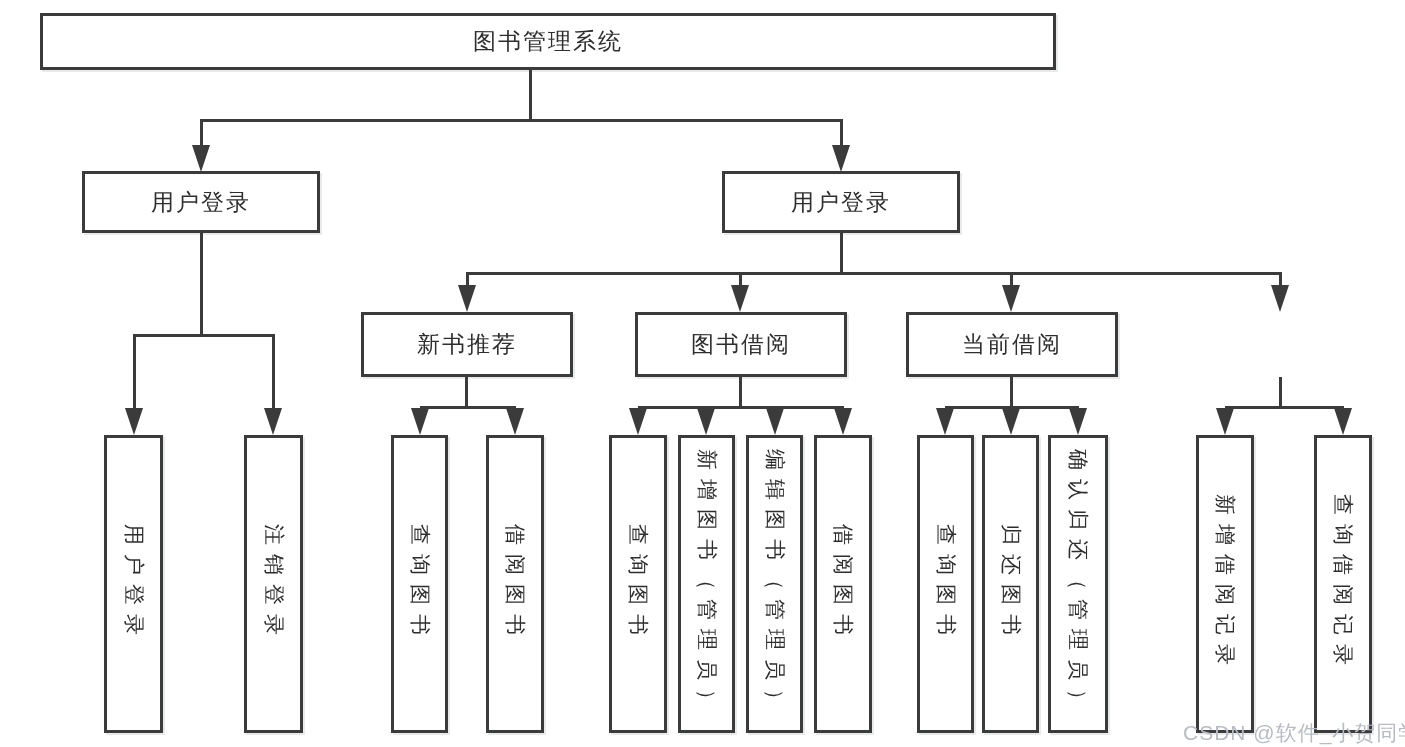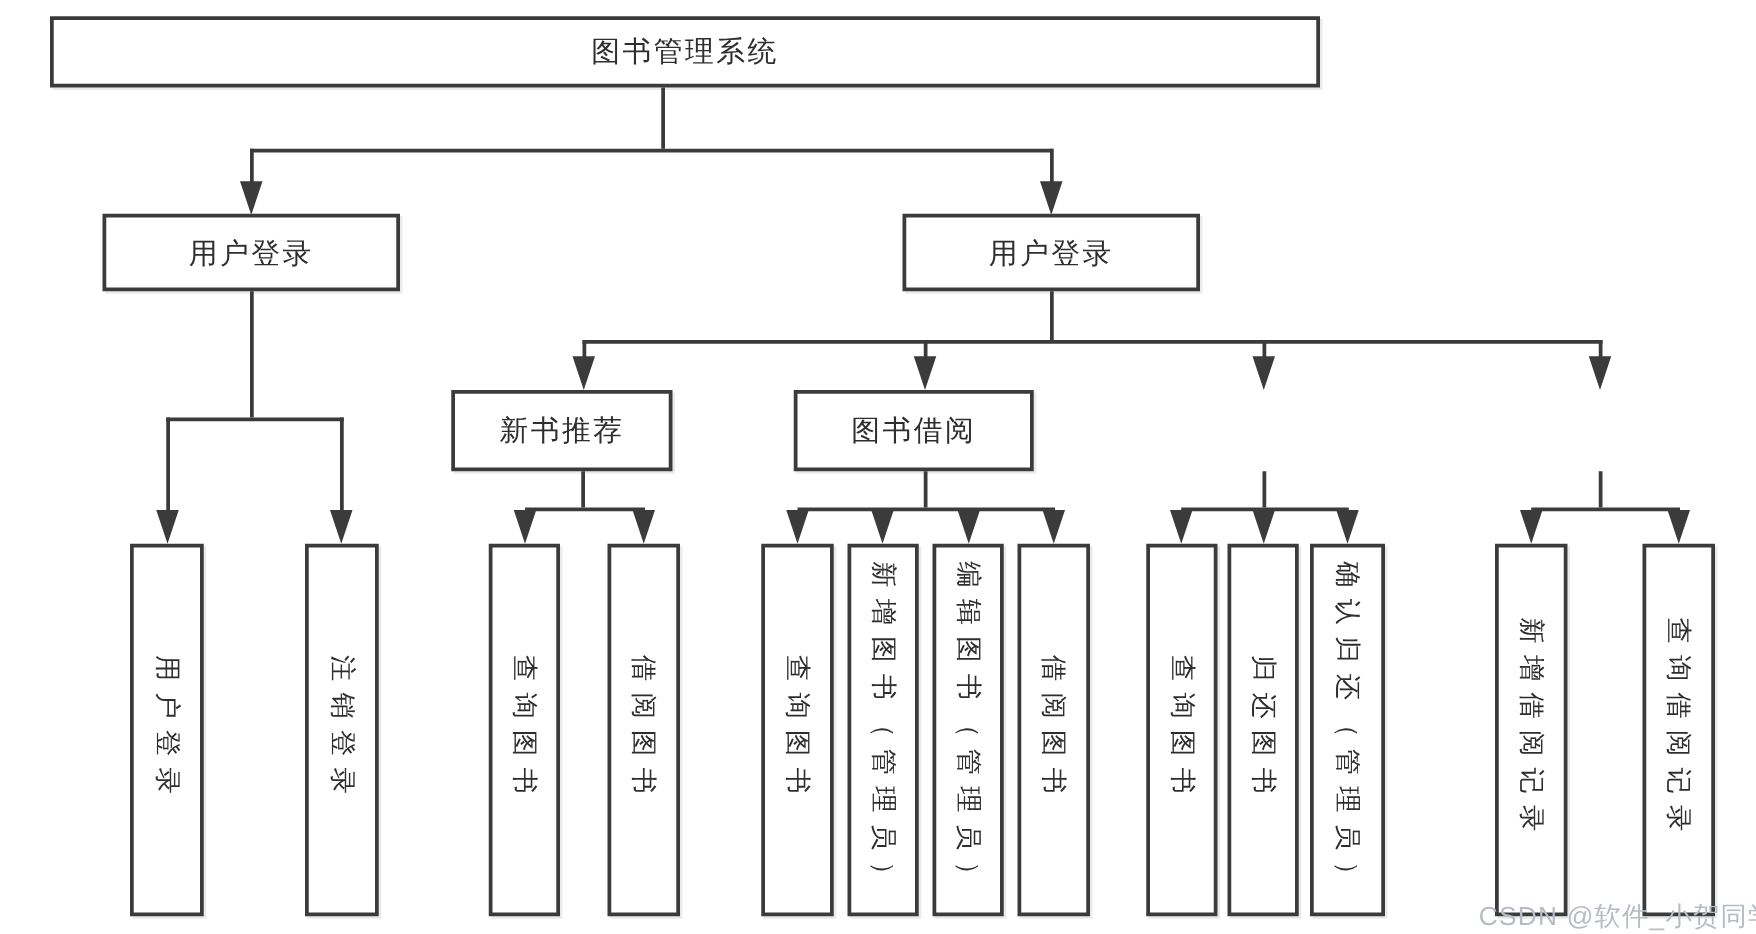--- a/index.html
+++ b/index.html
@@ -47,28 +47,31 @@
   </div>
 
   <div class="hbox" style="left:82px; top:171px; width:238px; height:62px;">
     <span>用户登录</span>
   </div>
 
   <div class="hbox" style="left:722px; top:171px; width:238px; height:62px;">
     <span>用户登录</span>
   </div>
 
-  <div class="hbox" style="left:361px; top:312px; width:177px; height:65px;">
+  <div class="hbox" style="left:361px; top:312px; width:212px; height:65px;">
     <span>新书推荐</span>
   </div>
 
-  <div class="hbox" style="left:635px; top:312px; width:192px; height:65px;">
+  <div class="hbox" style="left:635px; top:312px; width:212px; height:65px;">
     <span>图书借阅</span>
   </div>
 
+  <div class="hbox" style="left:906px; top:312px; width:212px; height:65px;">
+    <span>当前借阅</span>
+  </div>
 
 
   <div class="vbox" style="left:104px; width:59px;">
     <span class="vtext">用户登录</span>
   </div>
   <div class="vbox" style="left:244px; width:59px;">
     <span class="vtext">注销登录</span>
   </div>
 
   <div class="vbox" style="left:391px; width:57px;">

